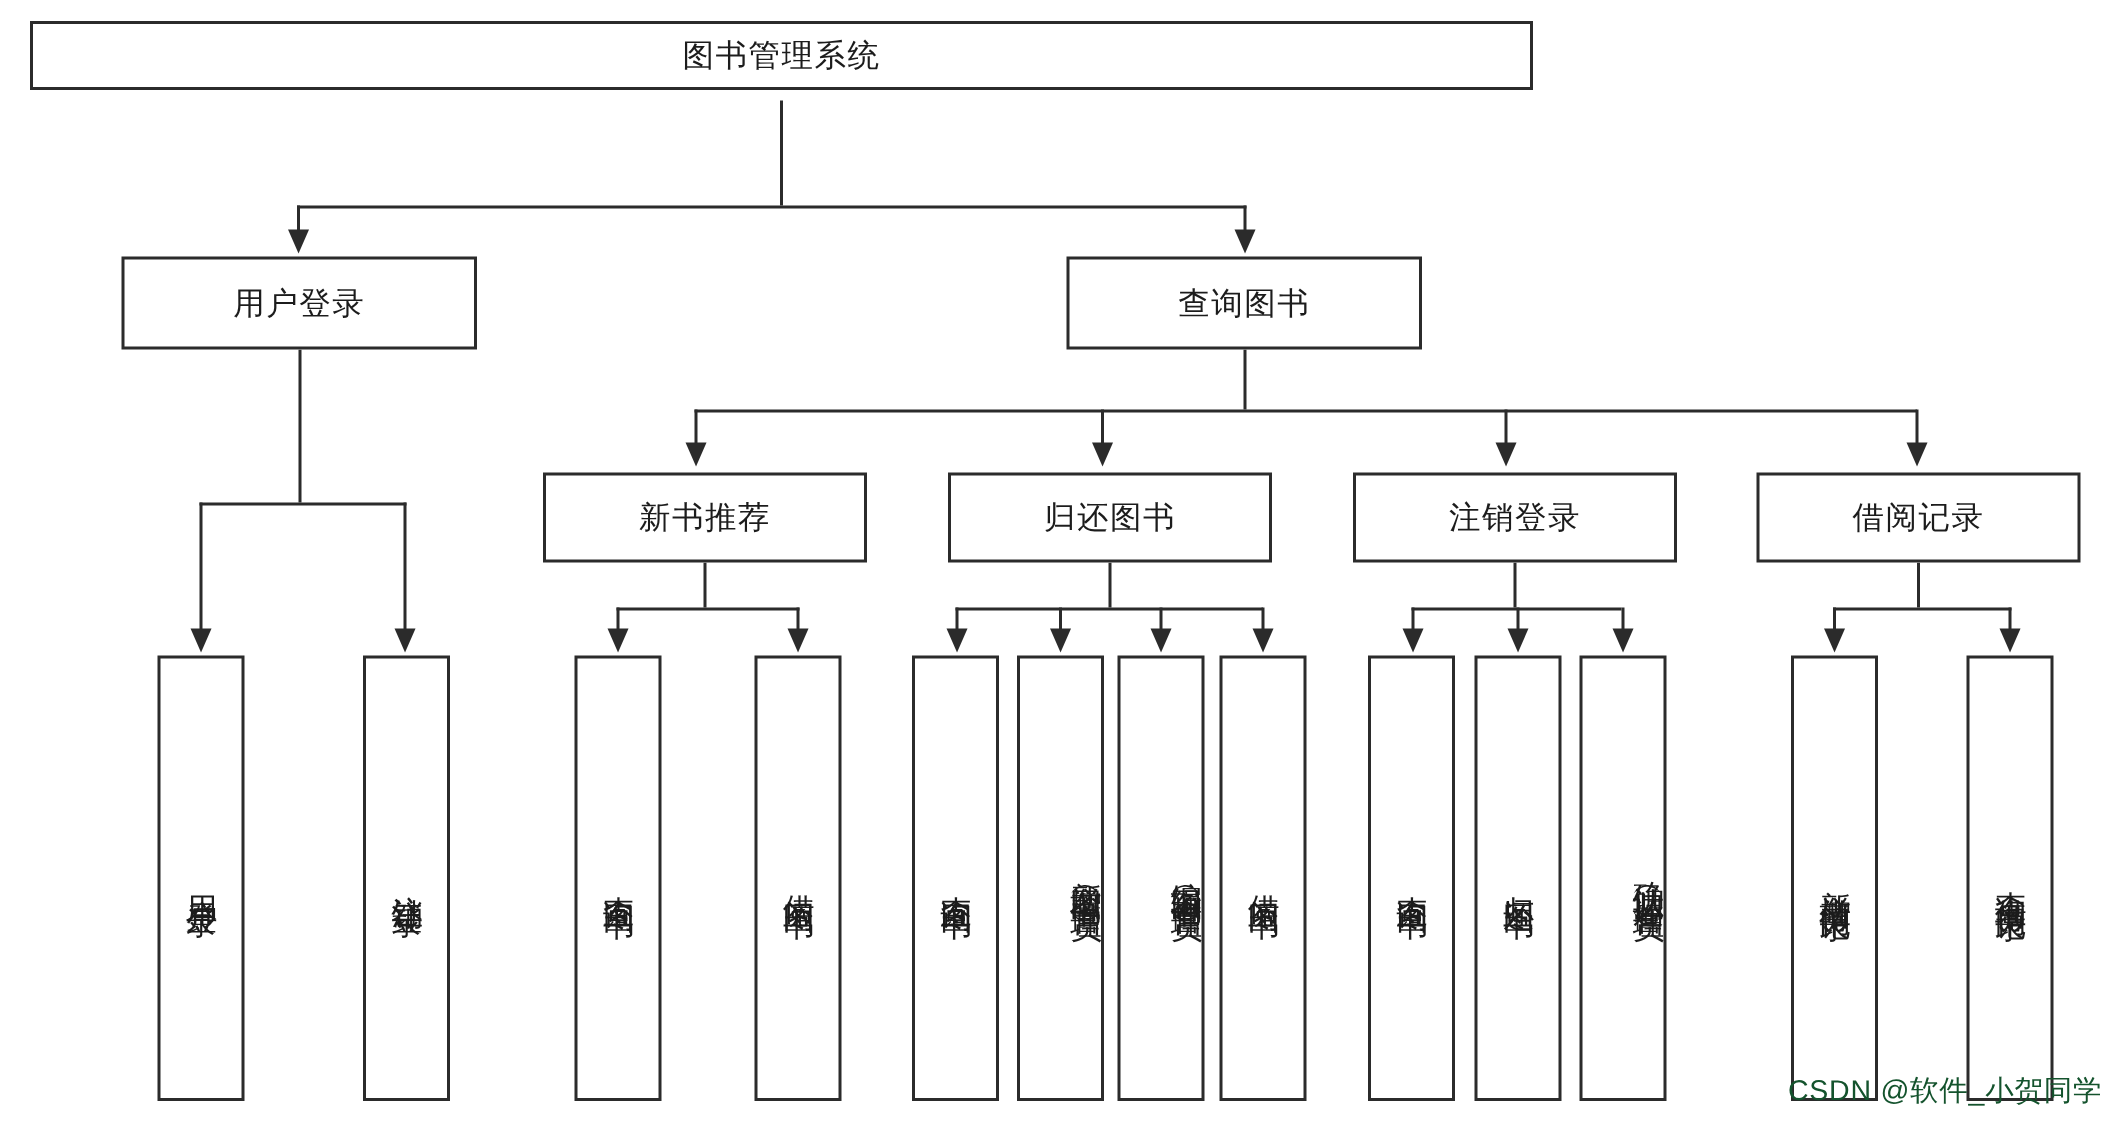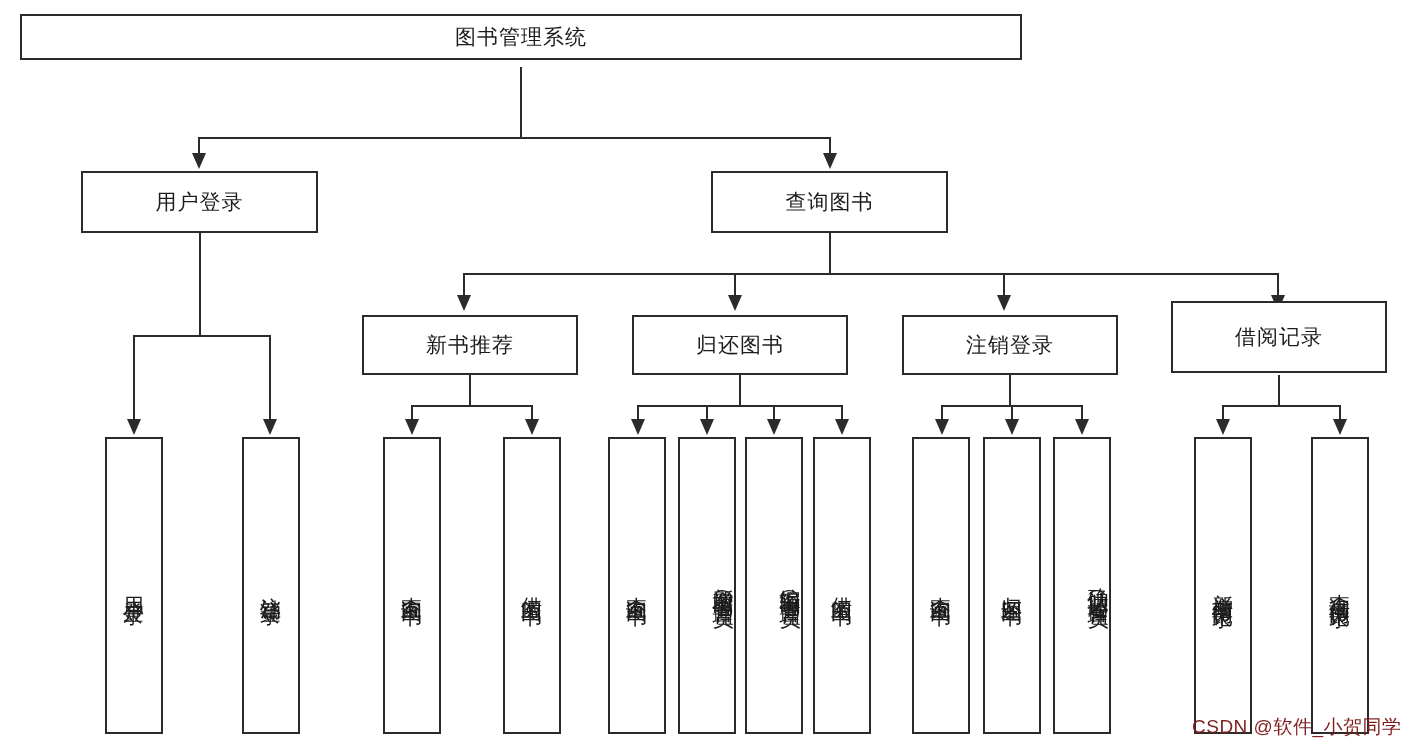--- a/index.html
+++ b/index.html
@@ -69,21 +69,21 @@
     position: absolute;
     width: 0;
     height: 0;
     border-left: 7px solid transparent;
     border-right: 7px solid transparent;
     border-top: 16px solid #2b2b2b;
     z-index: 2;
   }
   .watermark {
     position: absolute;
-    color: #7f1d1d;
+    color: #14532d;
     font-size: 19px;
     white-space: nowrap;
     z-index: 5;
     letter-spacing: 0.5px;
   }
 </style>
 </head>
 <body>
 
 <div id="canvas">
@@ -127,21 +127,21 @@
 
   <div class="node horiz" style="left:362px; top:315px; width:216px; height:60px;">
     <span>新书推荐</span>
   </div>
   <div class="node horiz" style="left:632px; top:315px; width:216px; height:60px;">
     <span>归还图书</span>
   </div>
   <div class="node horiz" style="left:902px; top:315px; width:216px; height:60px;">
     <span>注销登录</span>
   </div>
-  <div class="node horiz" style="left:1171px; top:301px; width:216px; height:72px;">
+  <div class="node horiz" style="left:1171px; top:315px; width:216px; height:60px;">
     <span>借阅记录</span>
   </div>
 
   <div class="vline" style="left:469px; top:375px; height:30px;"></div>
   <div class="hline" style="left:411px; top:405px; width:122px;"></div>
   <div class="vline" style="left:411px; top:405px; height:16px;"></div>
   <div class="arrow" style="left:405px; top:419px;"></div>
   <div class="vline" style="left:531px; top:405px; height:16px;"></div>
   <div class="arrow" style="left:525px; top:419px;"></div>
 

